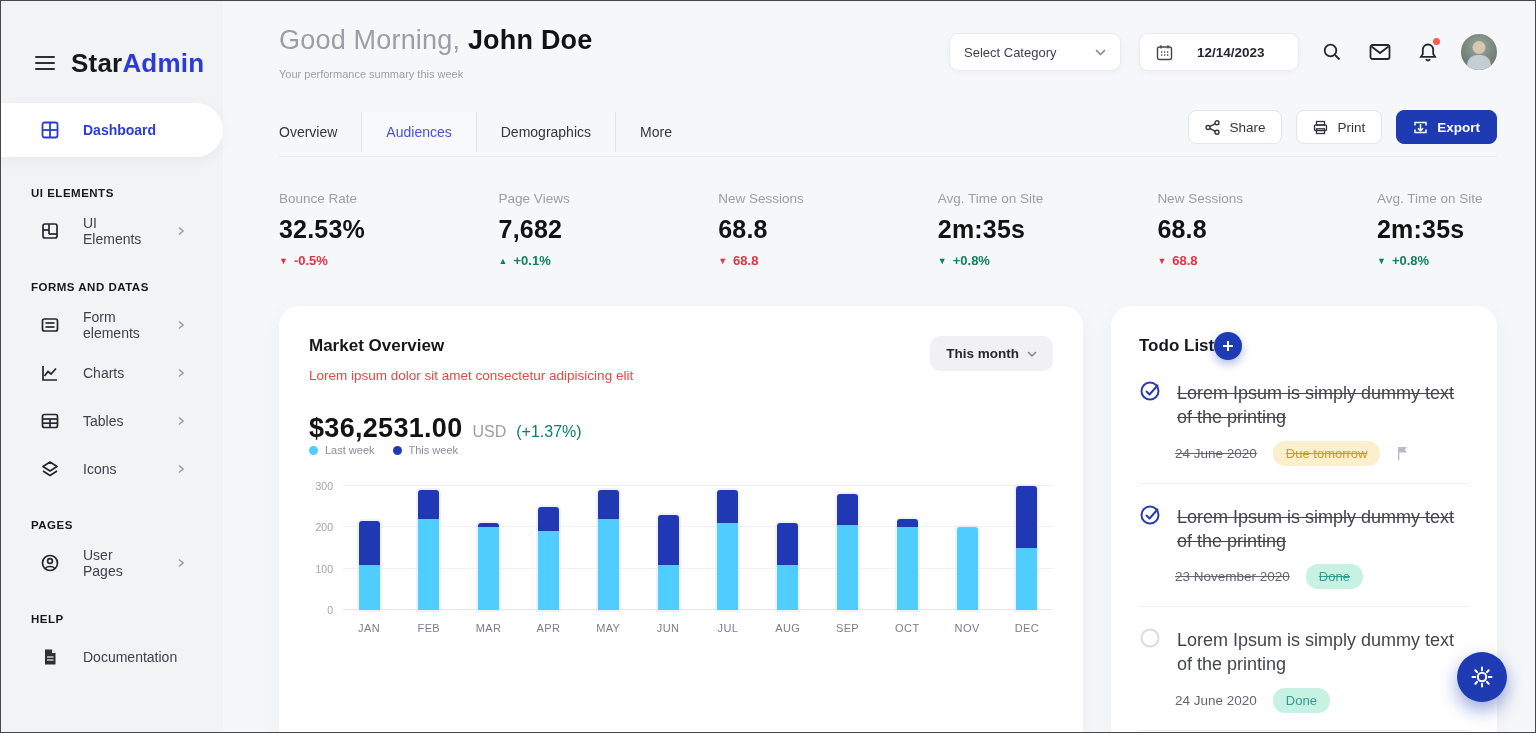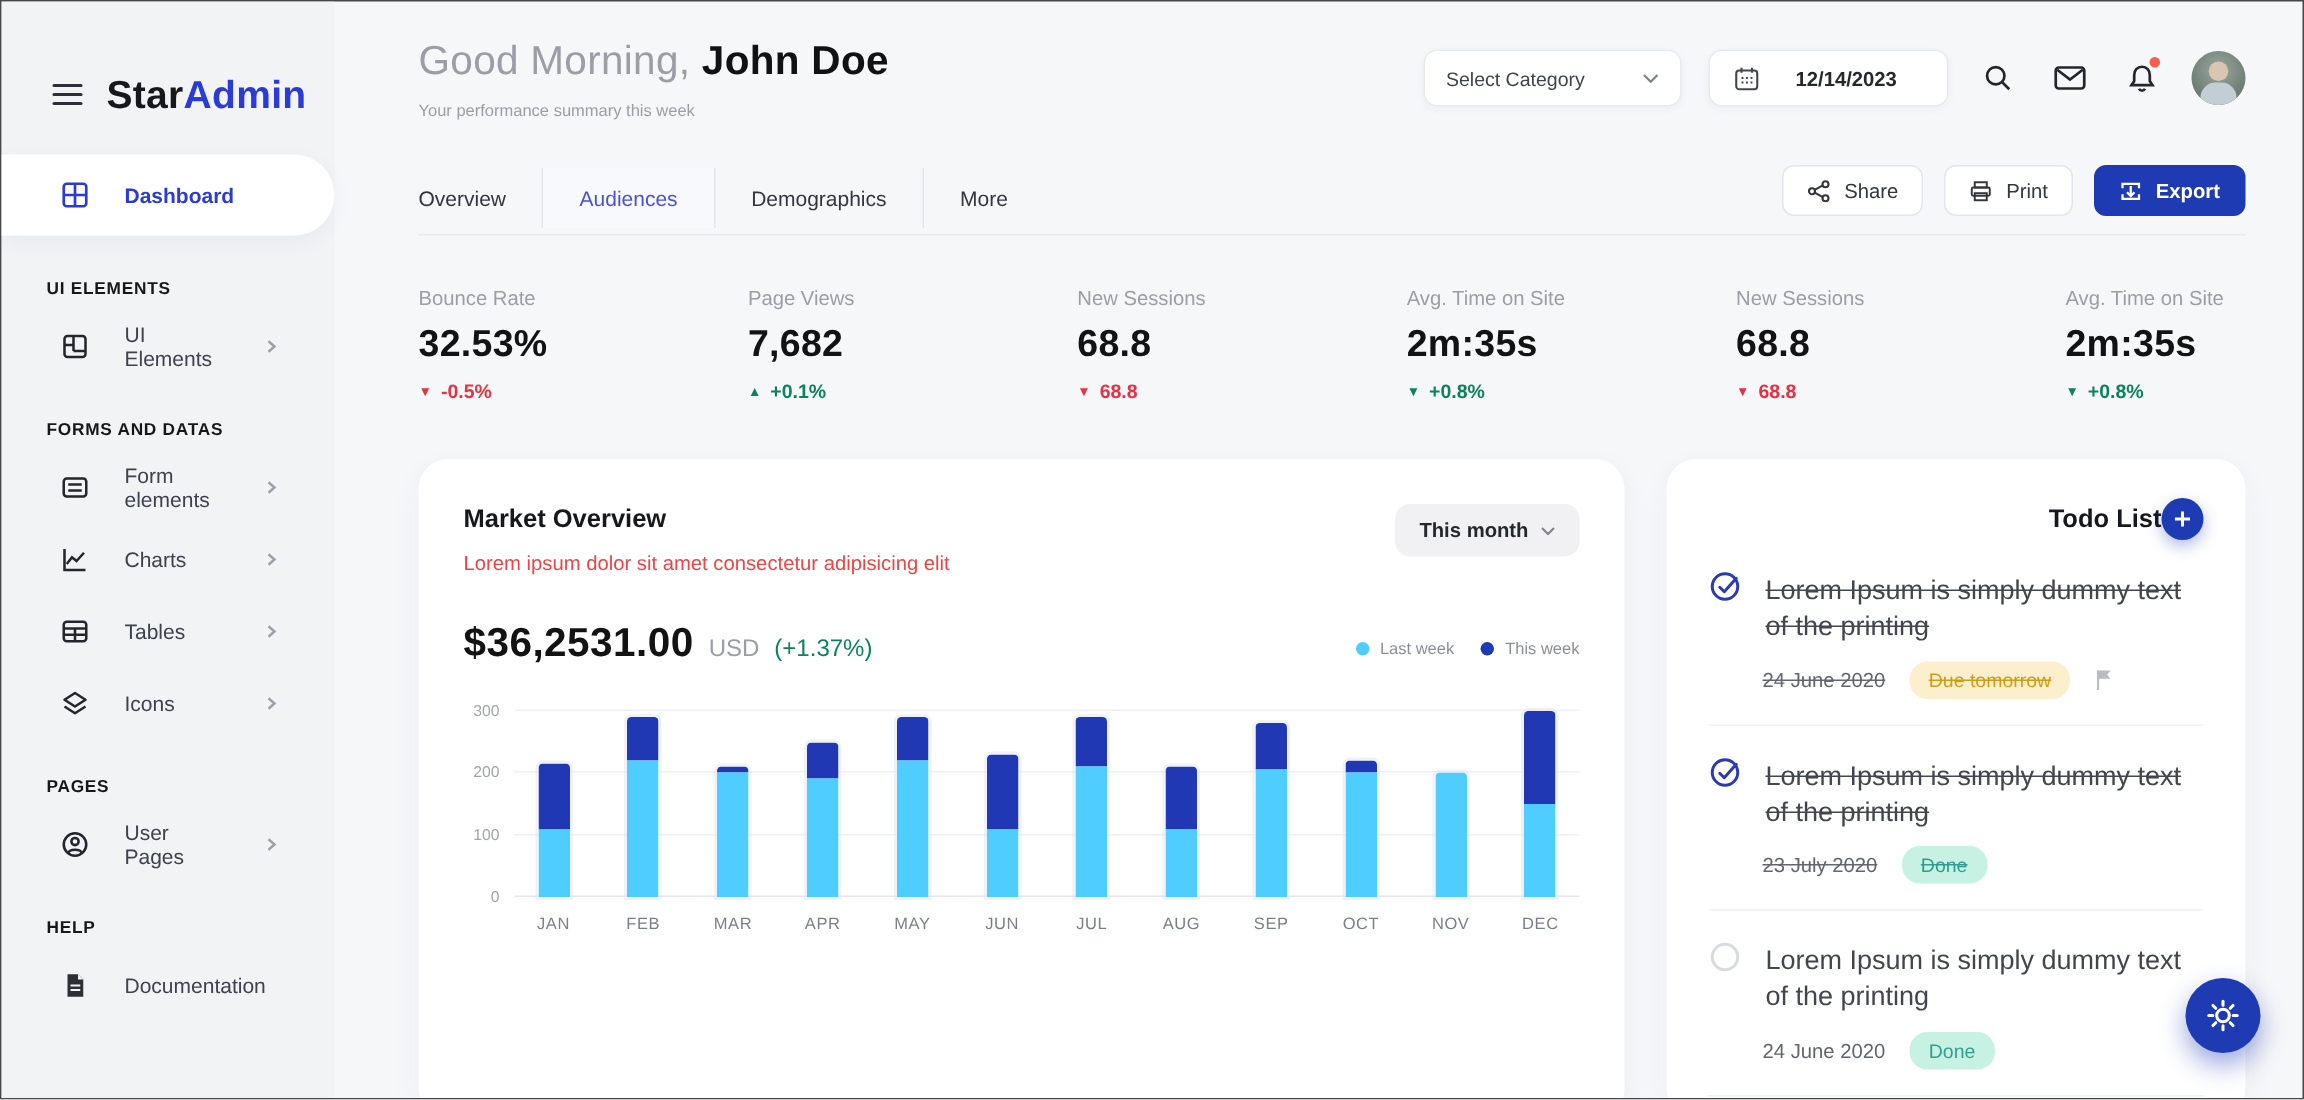--- a/index.html
+++ b/index.html
@@ -61,21 +61,21 @@
 
   
   .cards { display:flex; gap:28px; margin-top:38px; align-items:flex-start; }
   .card { background:#fff; border-radius:20px; box-shadow:0 6px 20px rgba(55,63,102,.05); }
 
   .market-card { width:804px; padding:30px 30px 24px 30px; height:440px; }
   .mk-head { display:flex; justify-content:space-between; align-items:flex-start; }
   .mk-title { font-size:17px; font-weight:800; color:#17181c; }
   .mk-sub { font-size:13.5px; color:#ef4444; margin-top:12px; }
   .chip { background:#f1f1f3; border-radius:10px; padding:10px 16px; font-size:13.5px; font-weight:700; color:#26282e; display:flex; align-items:center; gap:8px; cursor:pointer; }
-  .amount-row { display:flex; align-items:baseline; justify-content:space-between; margin-top:30px; }
+  .amount-row { display:flex; align-items:baseline; justify-content:space-between; margin-top:30px;flex-direction:column; }
   .amount-left { display:flex; align-items:baseline; gap:10px; }
   .amount { font-size:27px; font-weight:800; color:#131313; letter-spacing:.3px; }
   .currency { font-size:16px; color:#9b9ea6; }
   .change { font-size:16px; color:#0e8160; }
   .legend { display:flex; gap:18px; align-items:center; }
   .leg-item { display:flex; align-items:center; gap:7px; font-size:11px; color:#8a8e97; }
   .dot { width:9px; height:9px; border-radius:50%; }
   .dot.light { background:#4fcdff; }
   .dot.dark { background:#1f3bb3; }
 
@@ -88,21 +88,21 @@
   .gridline.zero { background:#e7e7ea; }
   .bar-col { width:40px; display:flex; justify-content:center; align-items:flex-end; height:124px; position:relative; z-index:1; }
   .bar-stack { width:21px; display:flex; flex-direction:column; border-radius:3px 3px 0 0; overflow:hidden; box-shadow:0 0 0 2px rgba(226,229,248,.55); }
   .seg.dark { background:#2138b5; }
   .seg.light { background:#4fcdff; }
   .x-labels { display:flex; justify-content:space-between; padding:0 6px; margin-top:12px; }
   .x-labels div { width:40px; text-align:center; font-size:11px; color:#7b7f87; letter-spacing:.4px; }
 
   
   .todo-card { width:386px; padding:26px 28px 10px 28px; height:440px; overflow:hidden; }
-  .todo-head { display:flex; justify-content:flex-end; align-items:center; }
+  .todo-head { display:flex; justify-content:flex-start; align-items:center; }
   .todo-title { font-size:17px; font-weight:800; color:#17181c; }
   .add-btn { width:28px; height:28px; border-radius:50%; background:#1f3bb3; display:flex; align-items:center; justify-content:center; cursor:pointer; box-shadow:0 4px 10px rgba(31,59,179,.35); }
   .todo-item { padding:19px 0 17px 0; border-bottom:1px solid #eef0f2; }
   .todo-item:last-child { border-bottom:none; }
   .ti-row1 { display:flex; align-items:flex-start; gap:14px; }
   .ti-text { font-size:18px; color:#43464d; line-height:1.35; padding-top:2px; }
   .ti-row2 { display:flex; align-items:center; gap:16px; margin-left:36px; margin-top:11px; }
   .ti-date { font-size:13.5px; color:#63666e; }
   .badge { font-size:13px; padding:5px 13px; border-radius:12px; }
   .badge.warning { background:#fcefcd; color:#cf9c16; }
@@ -563,21 +563,21 @@
           <div class="ti-row1">
             <span class="check-ic">
               <svg width="24" height="24" viewBox="0 0 24 24" fill="none" stroke="#2b3bb3" stroke-width="2">
                   <circle cx="11" cy="12" r="8.5"></circle>
                   <polyline points="7.5,12.5 10.5,15.5 18.5,6.5" stroke-linecap="round" stroke-linejoin="round"></polyline>
                 </svg>
             </span>
             <span class="ti-text struck">Lorem Ipsum is simply dummy text of the printing</span>
           </div>
           <div class="ti-row2">
-            <span class="ti-date struck">23 July 2020</span>
+            <span class="ti-date struck">23 November 2020</span>
             <span class="badge success struck">Done</span>
           </div>
         </div>
 
         <div class="todo-item">
           <div class="ti-row1">
             <span class="check-ic">
               <svg width="24" height="24" viewBox="0 0 24 24" fill="none" stroke="#d9dbe0" stroke-width="2">
                   <circle cx="11" cy="12" r="8.5"></circle>
                 </svg>

